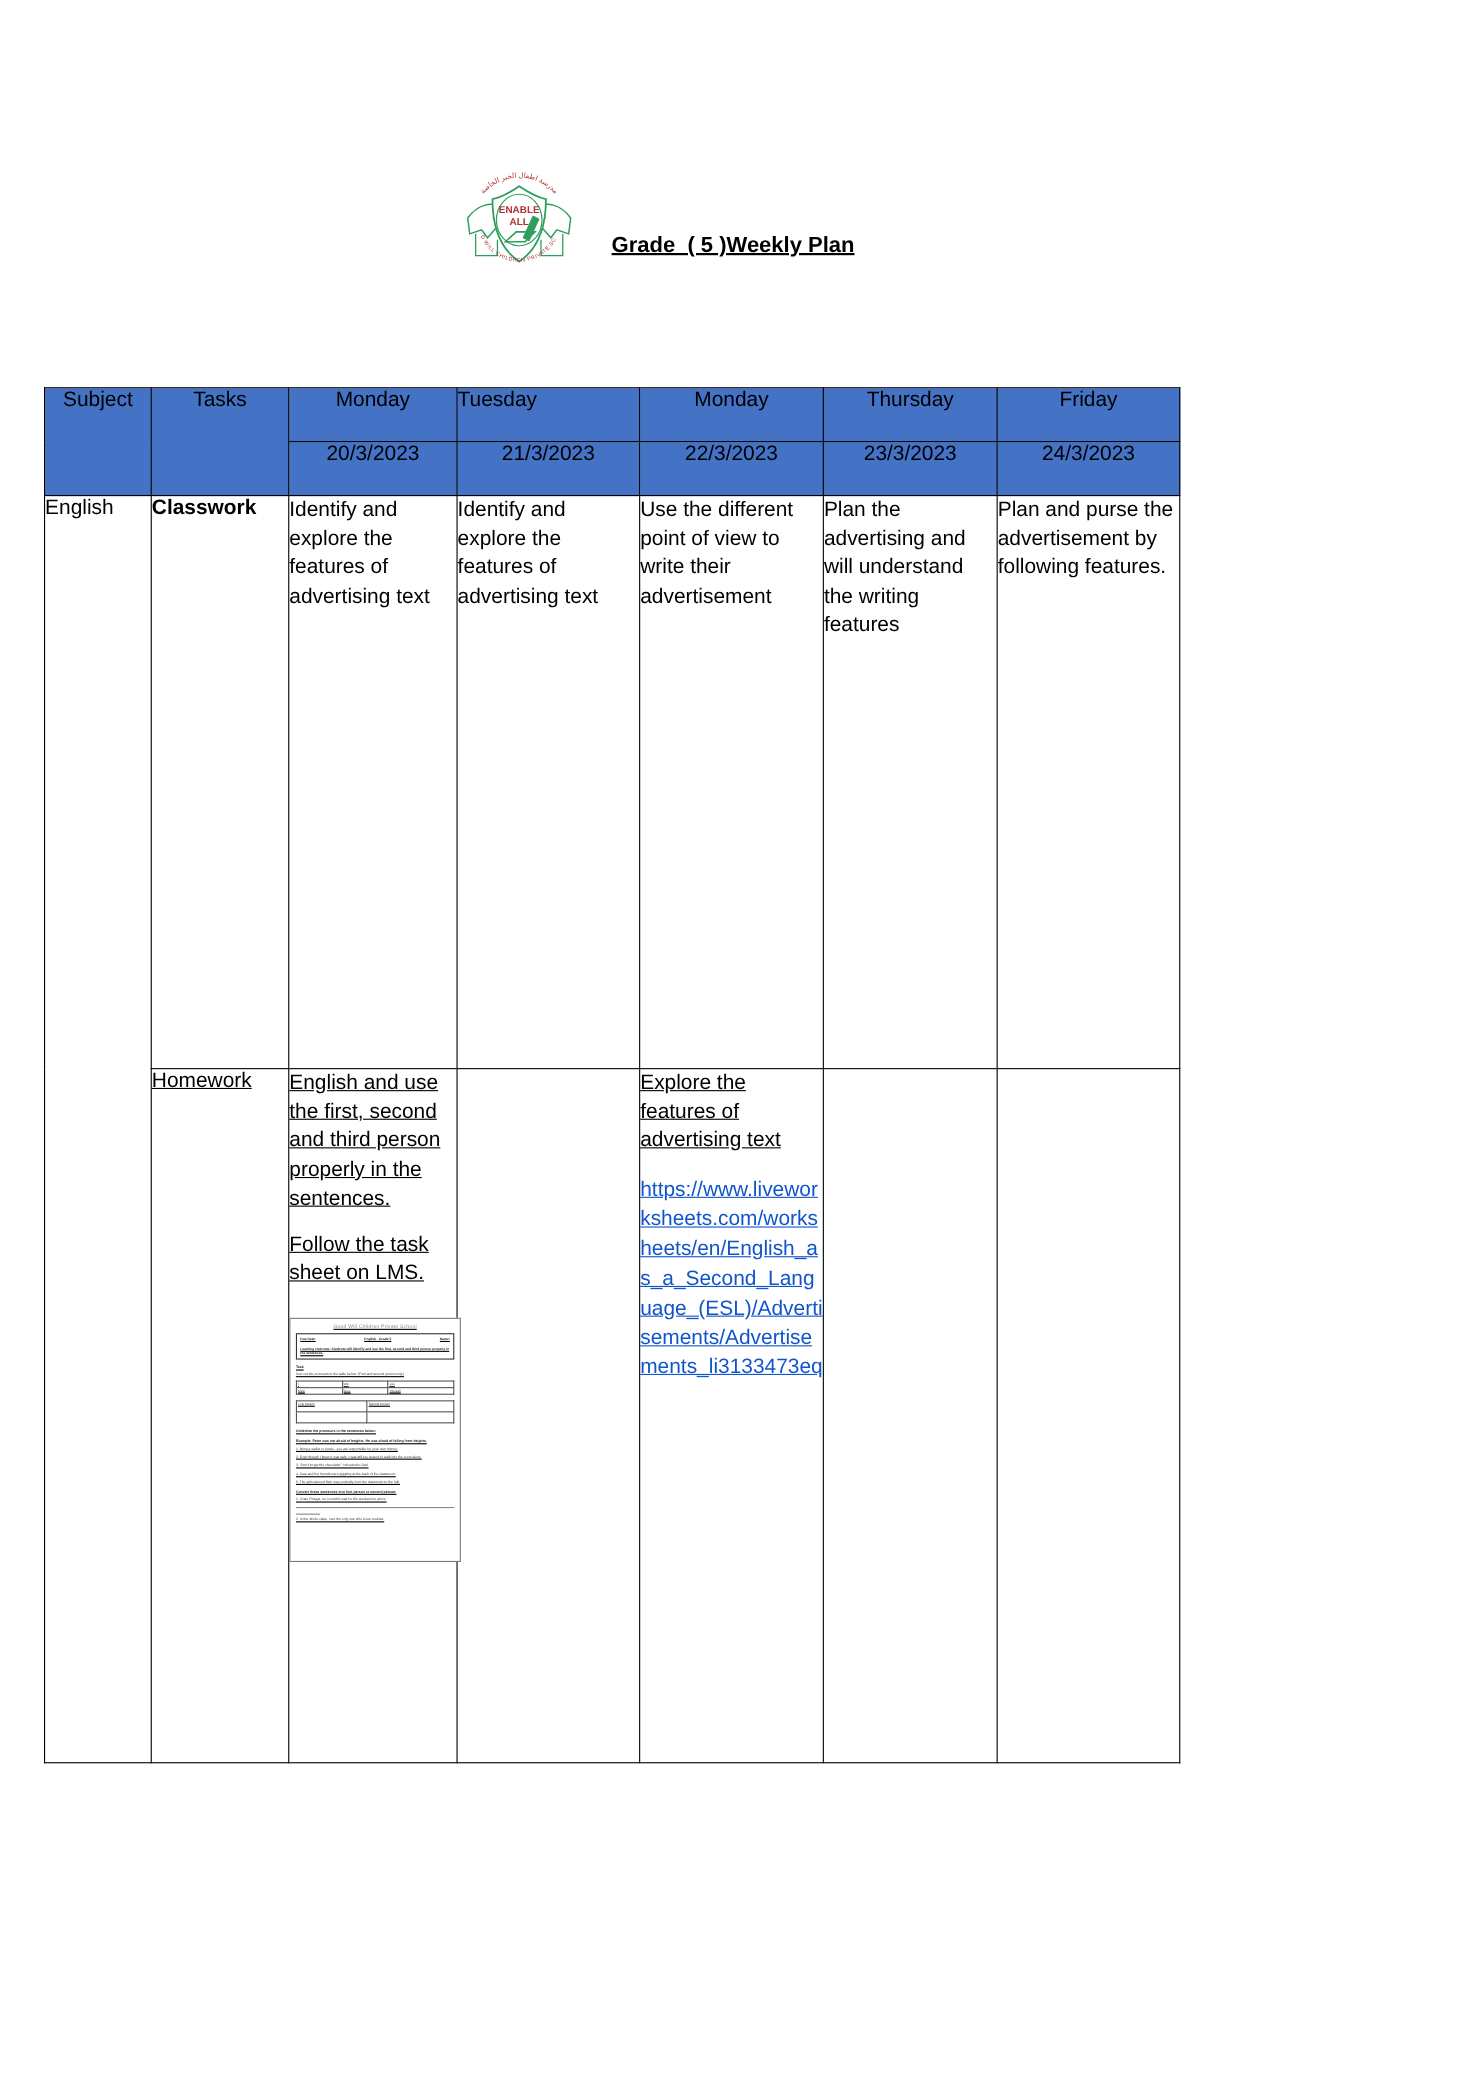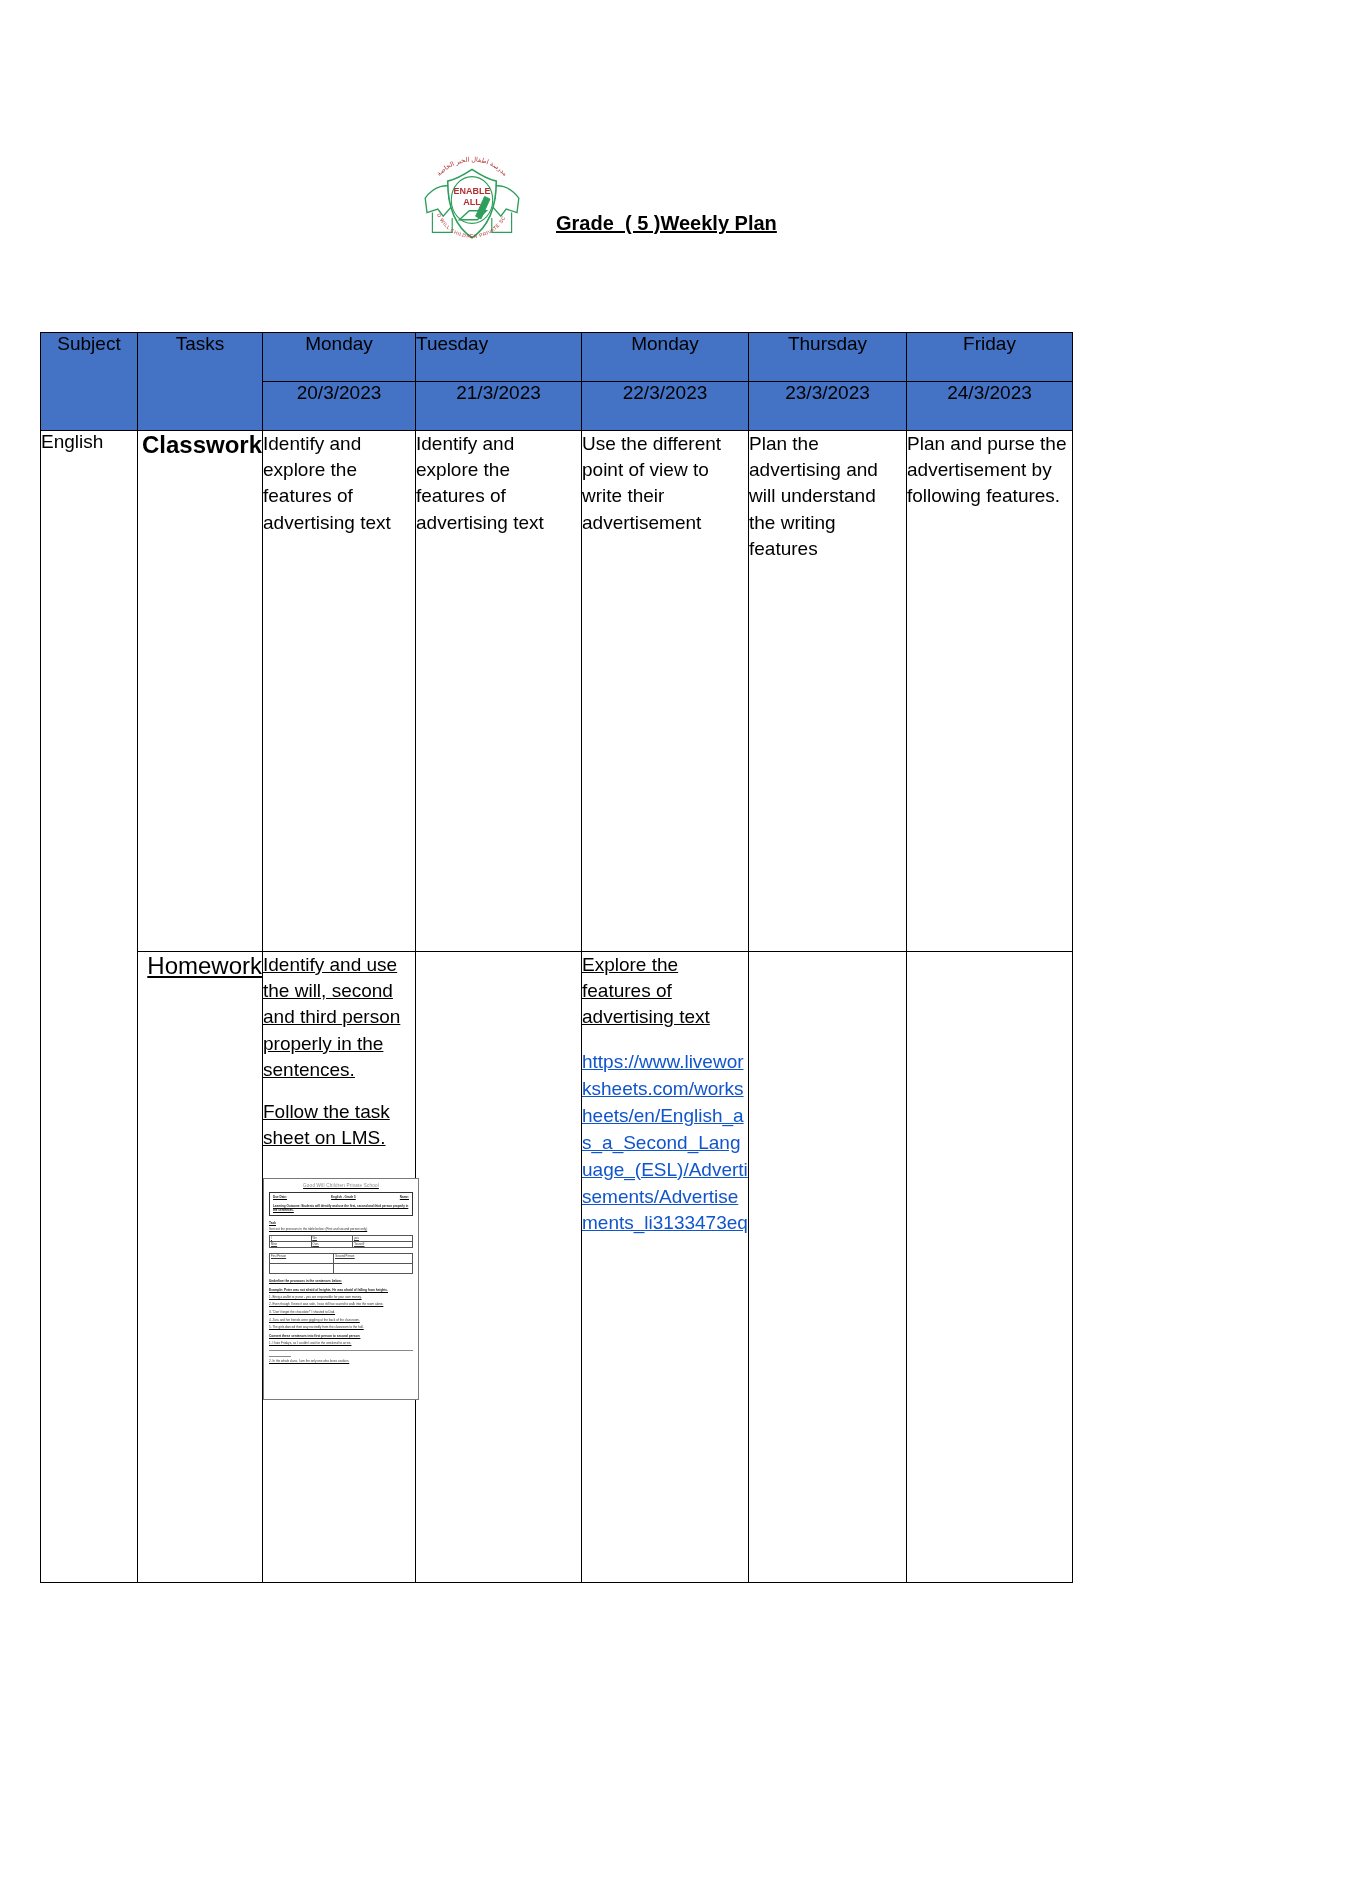--- a/index.html
+++ b/index.html
@@ -54,21 +54,21 @@
     margin-top: 62px;
     margin-left: 30px;
     letter-spacing: 0px;
     font-family: "Liberation Sans", sans-serif;
   }
 
   
   .plan-table {
     position: absolute;
     left: 40px;
-    top: 332px;
+    top: 352px;
     width: 1032px;
     border-collapse: collapse;
     table-layout: fixed;
   }
   .plan-table td, .plan-table th {
     border: 1.6px solid #000000;
     vertical-align: top;
     padding: 0;
   }
 
@@ -103,23 +103,23 @@
     word-wrap: break-word;
     overflow-wrap: break-word;
   }
   .cell-top-pad { padding-top: 14px; }
   .subject-cell {
     font-size: 19px;
     padding: 14px 0 0 12px;
     text-align: left;
   }
   .tasks-cell {
-    font-size: 24px;
+    font-size: 19px;
     padding: 14px 0 0 14px;
-    text-align: right;
+    text-align: left;
   }
   .tasks-cell.bold { font-weight: bold; }
 
   .cw-row td { height: 520px; }
   .hw-row td { height: 630px; text-decoration: underline; }
 
   .cell p { margin: 0 0 0 0; }
   .cell p + p { margin-top: 16px; }
 
   .pad-mon { padding-top: 36px; }
@@ -288,21 +288,21 @@
         <td class="cell pad-tue">Identify and explore the features of advertising text</td>
         <td class="cell pad-wed">Use the different point of view to write their advertisement</td>
         <td class="cell pad-thu">Plan the advertising and will understand the writing features</td>
         <td class="cell pad-fri">Plan and purse the advertisement by following features.</td>
       </tr>
 
       <tr class="hw-row">
         <td class="tasks-cell">Homework</td>
 
         <td class="cell cell-top-pad">
-          <p> Identify and use the will, second and third person properly in the sentences.</p>
+          <p> English and use the first, second and third person properly in the sentences.</p>
           <p>Follow the task sheet on LMS.</p>
 
           <div class="worksheet">
             <div class="ws-title">Good Will Children Private School</div>
             <div class="ws-box">
               <div class="ws-row">
                 <span>Due Date:</span>
                 <span>English - Grade 5</span>
                 <span>Name:</span>
               </div>

